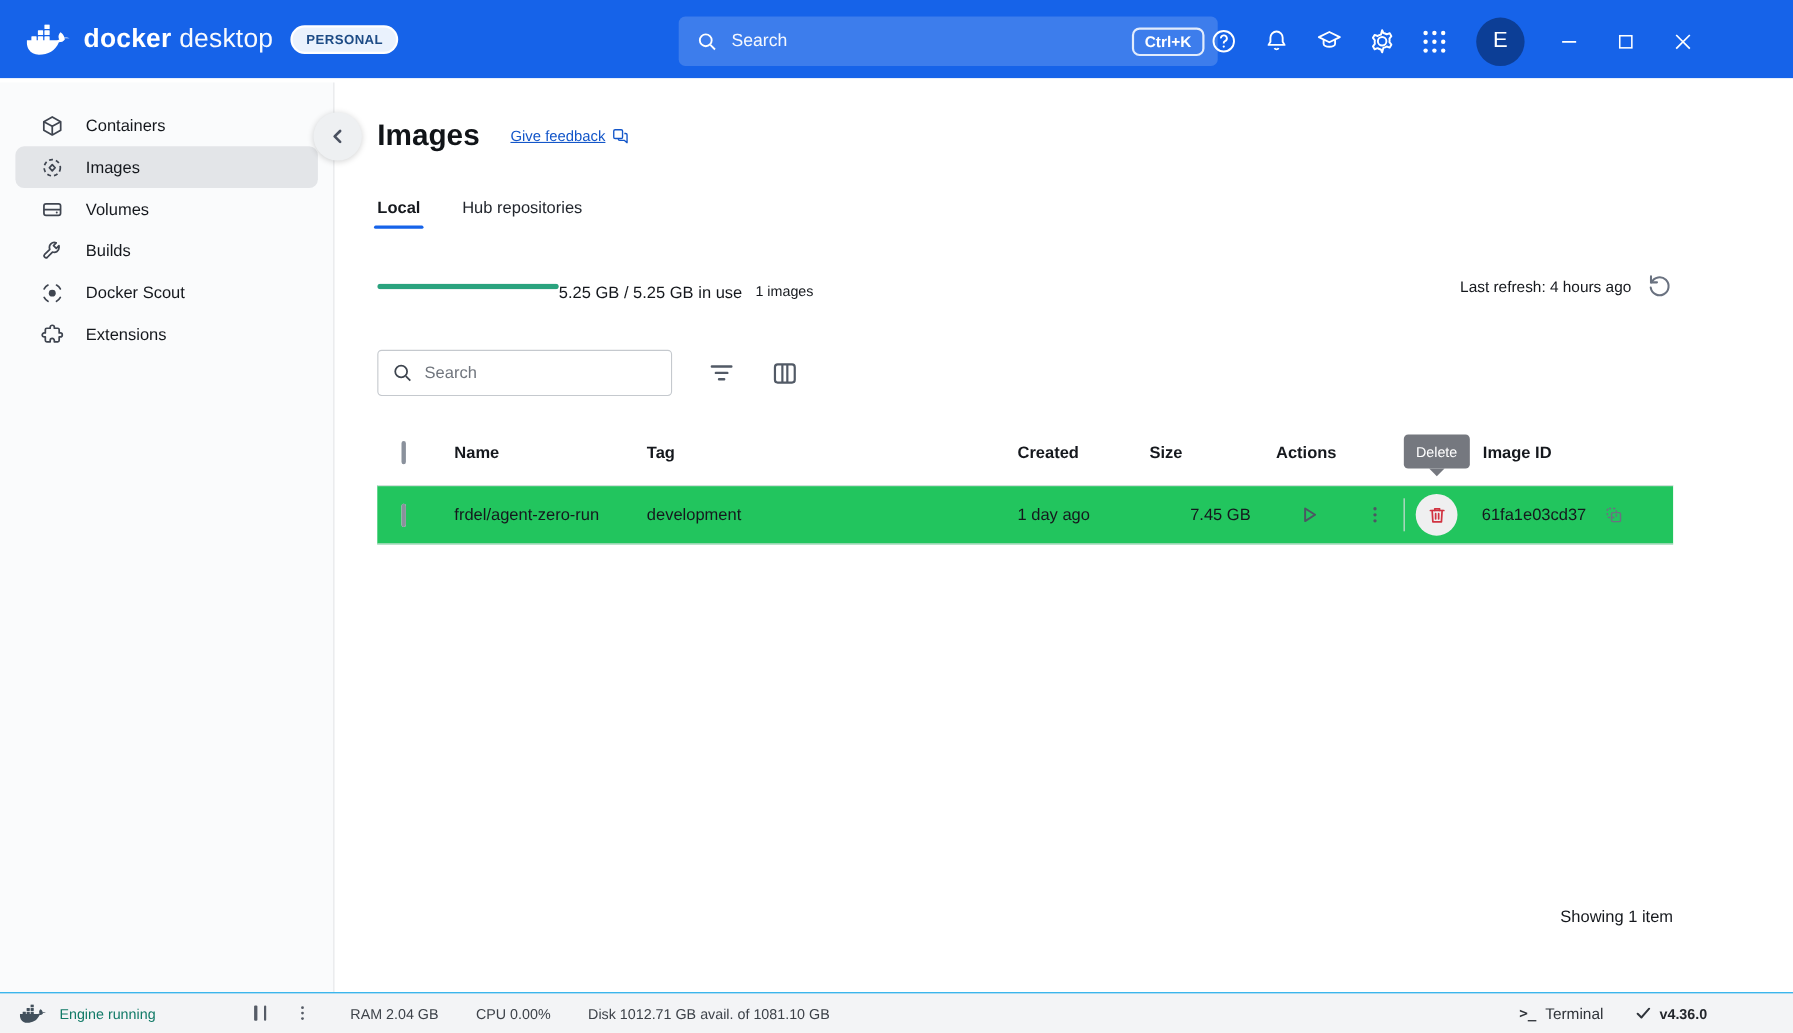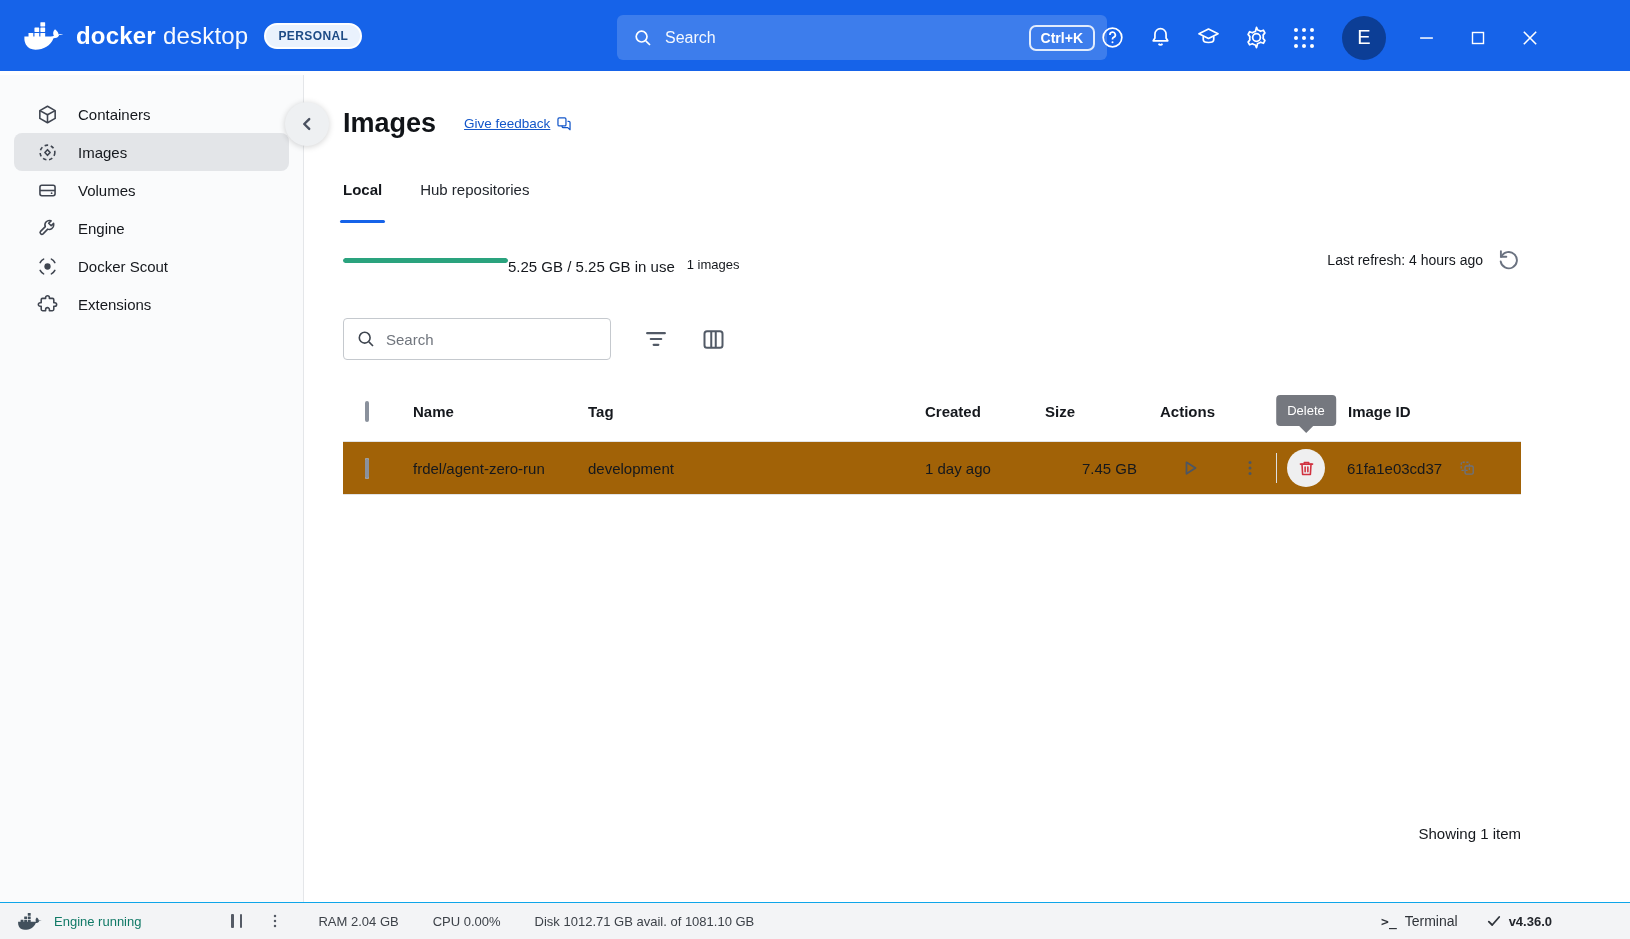--- a/index.html
+++ b/index.html
@@ -51,21 +51,21 @@
 
   
   .main { position:absolute; top:75px; left:305px; right:0; bottom:37px; background:#fff; }
   .page-header { position:absolute; top:33px; left:38px; display:flex; align-items:center; }
   .page-title { font-size:27px; font-weight:700; color:#111418; }
   .feedback-link { margin-left:28px; font-size:13.5px; color:#1356c9; text-decoration:underline;
     cursor:pointer; display:flex; align-items:center; }
   .feedback-link .f-icon { margin-left:6px; color:#1356c9; display:flex; }
 
   .tabs { position:absolute; top:106px; left:38px; display:flex; gap:38px; }
-  .tab { font-size:15px; color:#22262d; padding-bottom:25px; cursor:pointer; position:relative; }
+  .tab { font-size:15px; color:#22262d; padding-bottom:10px; cursor:pointer; position:relative; }
   .tab.active { font-weight:700; color:#15181d; }
   .tab.active::after { content:""; position:absolute; left:-3px; right:-3px; bottom:0;
     height:3px; background:#1663e9; border-radius:2px; }
 
   .meta-row { position:absolute; top:172px; left:38px; width:1178px; display:flex;
     align-items:flex-end; }
   .usage-block { display:flex; flex-direction:row; }
   .usage-bar { width:165px; height:5px; border-radius:3px; margin-bottom:9px; overflow:hidden;
     background:#e7e9eb; }
   .usage-fill { height:100%; border-radius:3px; background:#2aa37e; }
@@ -81,21 +81,21 @@
   .search-box input { border:none; outline:none; margin-left:10px; font-size:15px; width:200px;
     font-family:"Liberation Sans", sans-serif; color:#15181d; background:transparent; }
   .search-box input::placeholder { color:#70757d; }
   .tb-icon { color:#525a66; margin-left:32px; cursor:pointer; display:flex; }
 
   .table { position:absolute; top:318px; left:38px; width:1178px; }
   .thead, .trow { display:grid;
     grid-template-columns:57px 175px 242px 95px 120px 115px 130px 58px 186px;
     align-items:center; }
   .thead { height:37px; font-size:15px; font-weight:700; color:#15181d; }
-  .trow { height:54px; margin-top:11px; background:#a16207;
+  .trow { height:54px; margin-top:11px; background:#22c55e;
     border-top:1px solid #e1e3e6; border-bottom:1px solid #e1e3e6;
     font-size:15px; color:#15181d; }
   .cell-pad { padding-left:13px; }
   .checkbox { width:17px; height:17px; border:2px solid #8a919c; border-radius:4px;
     margin-left:22px; cursor:pointer; background:#fff; }
   .status-dot { width:12px; height:12px; border-radius:50%; background:#2aa37e; margin-left:14px; }
   .size-cell { text-align:right; padding-right:10px; }
   .actions-cell { display:flex; align-items:center; height:100%; position:relative; }
   .actions-cell .act-play { margin-left:26px; }
   .actions-cell .act-kebab { margin-left:26px; }
@@ -259,21 +259,21 @@
       </svg>
     </span>
     <span class="s-label">Volumes</span>
   </div>
   <div class="side-item">
     <span class="s-icon">
       <svg viewBox="0 0 20 20" width="21" height="21" fill="none" stroke="currentColor" stroke-width="1.5" stroke-linejoin="round">
         <path d="M15.9 6.6a4.2 4.2 0 0 1-5.7 4l-4.4 4.5a1.7 1.7 0 0 1-2.4-2.4L7.9 8.2a4.2 4.2 0 0 1 5.5-5.5L11.1 5l2.4 2.4 2.3-2.3c.1.5.1 1 .1 1.5z"></path>
       </svg>
     </span>
-    <span class="s-label">Engine</span>
+    <span class="s-label">Builds</span>
   </div>
   <div class="side-item">
     <span class="s-icon">
       <svg viewBox="0 0 20 20" width="21" height="21" fill="none" stroke="currentColor" stroke-width="1.5" stroke-linecap="round">
         <path d="M6.3 3A7.7 7.7 0 0 0 3 6.3"></path>
           <path d="M13.7 3A7.7 7.7 0 0 1 17 6.3"></path>
         <path d="M17 13.7A7.7 7.7 0 0 1 13.7 17"></path>
           <path d="M6.3 17A7.7 7.7 0 0 1 3 13.7"></path>
         <circle cx="10" cy="10" r="3" fill="currentColor" stroke="none"></circle>
       </svg>

